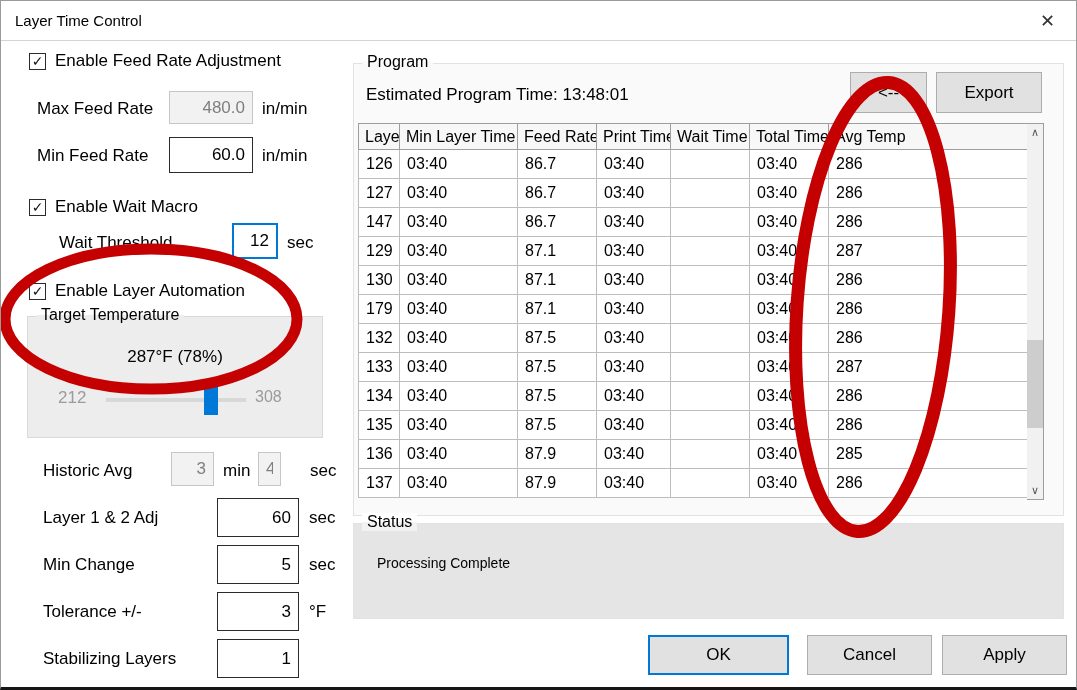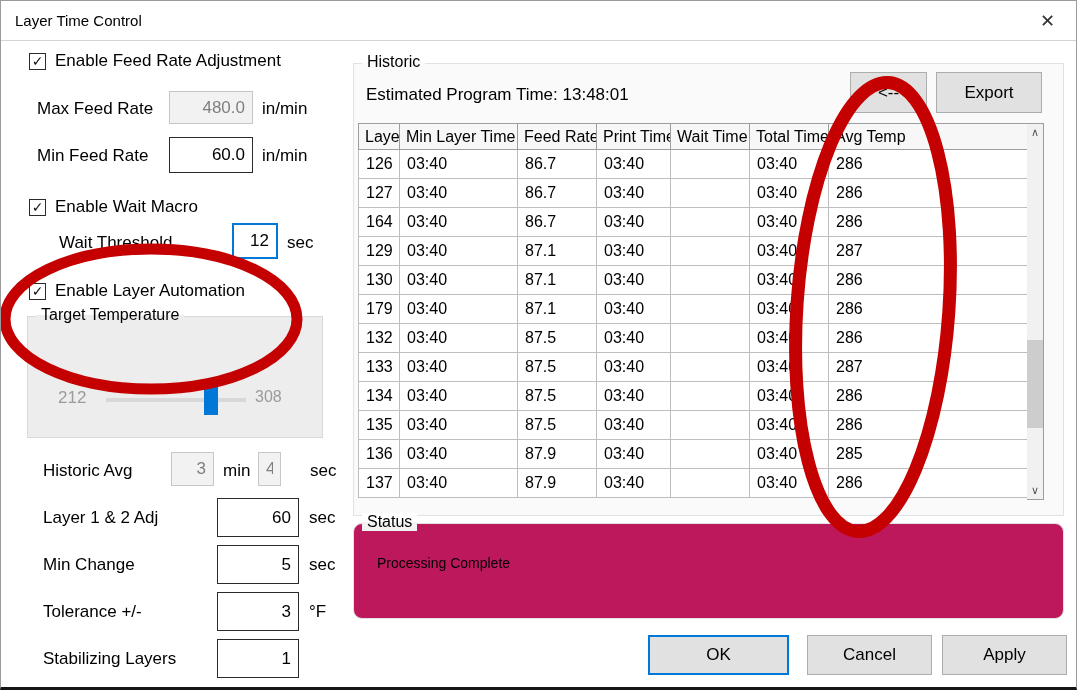--- a/index.html
+++ b/index.html
@@ -35,21 +35,21 @@
   .g-temp { left: 26px; top: 315px; width: 296px; height: 122px; background: #ededed; border-color: #d9d9d9; }
   .g-temp .grouplabel { background: linear-gradient(to bottom, #ffffff 52%, #ededed 52%); }
   .temp-val { position: absolute; left: 0; top: 30px; width: 100%; text-align: center; font-size: 17px; color: #000; }
   .slider-min { position: absolute; left: 30px; top: 71px; font-size: 17px; color: #9b9b9b; }
   .slider-max { position: absolute; left: 227px; top: 71px; font-size: 16px; color: #9b9b9b; }
   .slider-track { position: absolute; left: 78px; top: 81px; width: 140px; height: 4px; background: #d8d8d8; }
   .slider-thumb { position: absolute; left: 176px; top: 68px; width: 14px; height: 30px; background: #0078d7; }
 
   .g-results { left: 352px; top: 62px; width: 711px; height: 453px; background: #fafafa; border-color: #e2e2e2; }
   .g-results .grouplabel { background: linear-gradient(to bottom, #ffffff 52%, #fafafa 52%); }
-  .g-status { left: 352px; top: 522px; width: 711px; height: 96px; background: #be185d; border-color: #e2e2e2; border-radius: 9px; }
+  .g-status { left: 352px; top: 522px; width: 711px; height: 96px; background: #e5e5e5; border-color: #e2e2e2; }
   .g-status .grouplabel { background: linear-gradient(to bottom, #ffffff 52%, #f2f2f2 52%); }
   .status-msg { position: absolute; left: 23px; top: 31px; font-size: 14px; color: #000; }
 
   .est-time { position: absolute; left: 365px; top: 84px; font-size: 17px; color: #000; }
 
   .btn { position: absolute; background: #e1e1e1; border: 1px solid #adadad;
     font-family: "Liberation Sans", sans-serif; font-size: 17px; color: #000;
     display: flex; align-items: center; justify-content: center; cursor: pointer; }
   .btn-back { left: 849px; top: 71px; width: 77px; height: 41px; }
   .btn-export { left: 935px; top: 71px; width: 106px; height: 41px; }
@@ -107,20 +107,21 @@
   <input class="tinput focus" style="left: 231px; top: 222px; width: 46px; height: 36px;" value="12">
   <div class="unit" style="left:286px; top:232px;">sec</div>
 
   <div class="checkrow" style="left:28px; top:280px;">
     <span class="cb">✓</span>
     <span class="checklabel">Enable Layer Automation</span>
   </div>
 
   <div class="group g-temp">
     <div class="grouplabel">Target Temperature</div>
+    <div class="temp-val">287°F  (78%)</div>
     <div class="slider-min">212</div>
     <div class="slider-track"></div>
     <div class="slider-thumb"></div>
     <div class="slider-max">308</div>
   </div>
 
   <div class="lbl" style="left:42px; top:460px;">Historic Avg</div>
   <input class="tinput dis" style="left: 170px; top: 451px; width: 43px; height: 34px;" disabled="" value="3">
   <div class="unit" style="left:222px; top:460px;">min</div>
   <input class="tinput dis" style="left: 257px; top: 451px; width: 23px; height: 34px;" disabled="" value="45">
@@ -135,21 +136,21 @@
   <div class="unit" style="left:308px; top:554px;">sec</div>
 
   <div class="lbl" style="left:42px; top:601px;">Tolerance +/-</div>
   <input class="tinput" style="left: 216px; top: 591px; width: 82px; height: 39px;" value="3">
   <div class="unit" style="left:308px; top:601px;">°F</div>
 
   <div class="lbl" style="left:42px; top:648px;">Stabilizing Layers</div>
   <input class="tinput" style="left: 216px; top: 638px; width: 82px; height: 39px;" value="1">
 
   <div class="group g-results">
-    <div class="grouplabel">Historic</div>
+    <div class="grouplabel">Program</div>
   </div>
   <div class="est-time">Estimated Program Time: 13:48:01</div>
   <button class="btn btn-back">&lt;--</button>
   <button class="btn btn-export">Export</button>
 
   <div class="tablewrap">
     <table class="results">
       <colgroup>
         <col style="width:41px">
           <col style="width:118px">
@@ -183,21 +184,21 @@
           <tr>
             <td>127</td>
             <td>03:40</td>
             <td>86.7</td>
             <td>03:40</td>
             <td></td>
             <td>03:40</td>
             <td>286</td>
           </tr>
           <tr>
-            <td>164</td>
+            <td>147</td>
             <td>03:40</td>
             <td>86.7</td>
             <td>03:40</td>
             <td></td>
             <td>03:40</td>
             <td>286</td>
           </tr>
           <tr>
             <td>129</td>
             <td>03:40</td>

